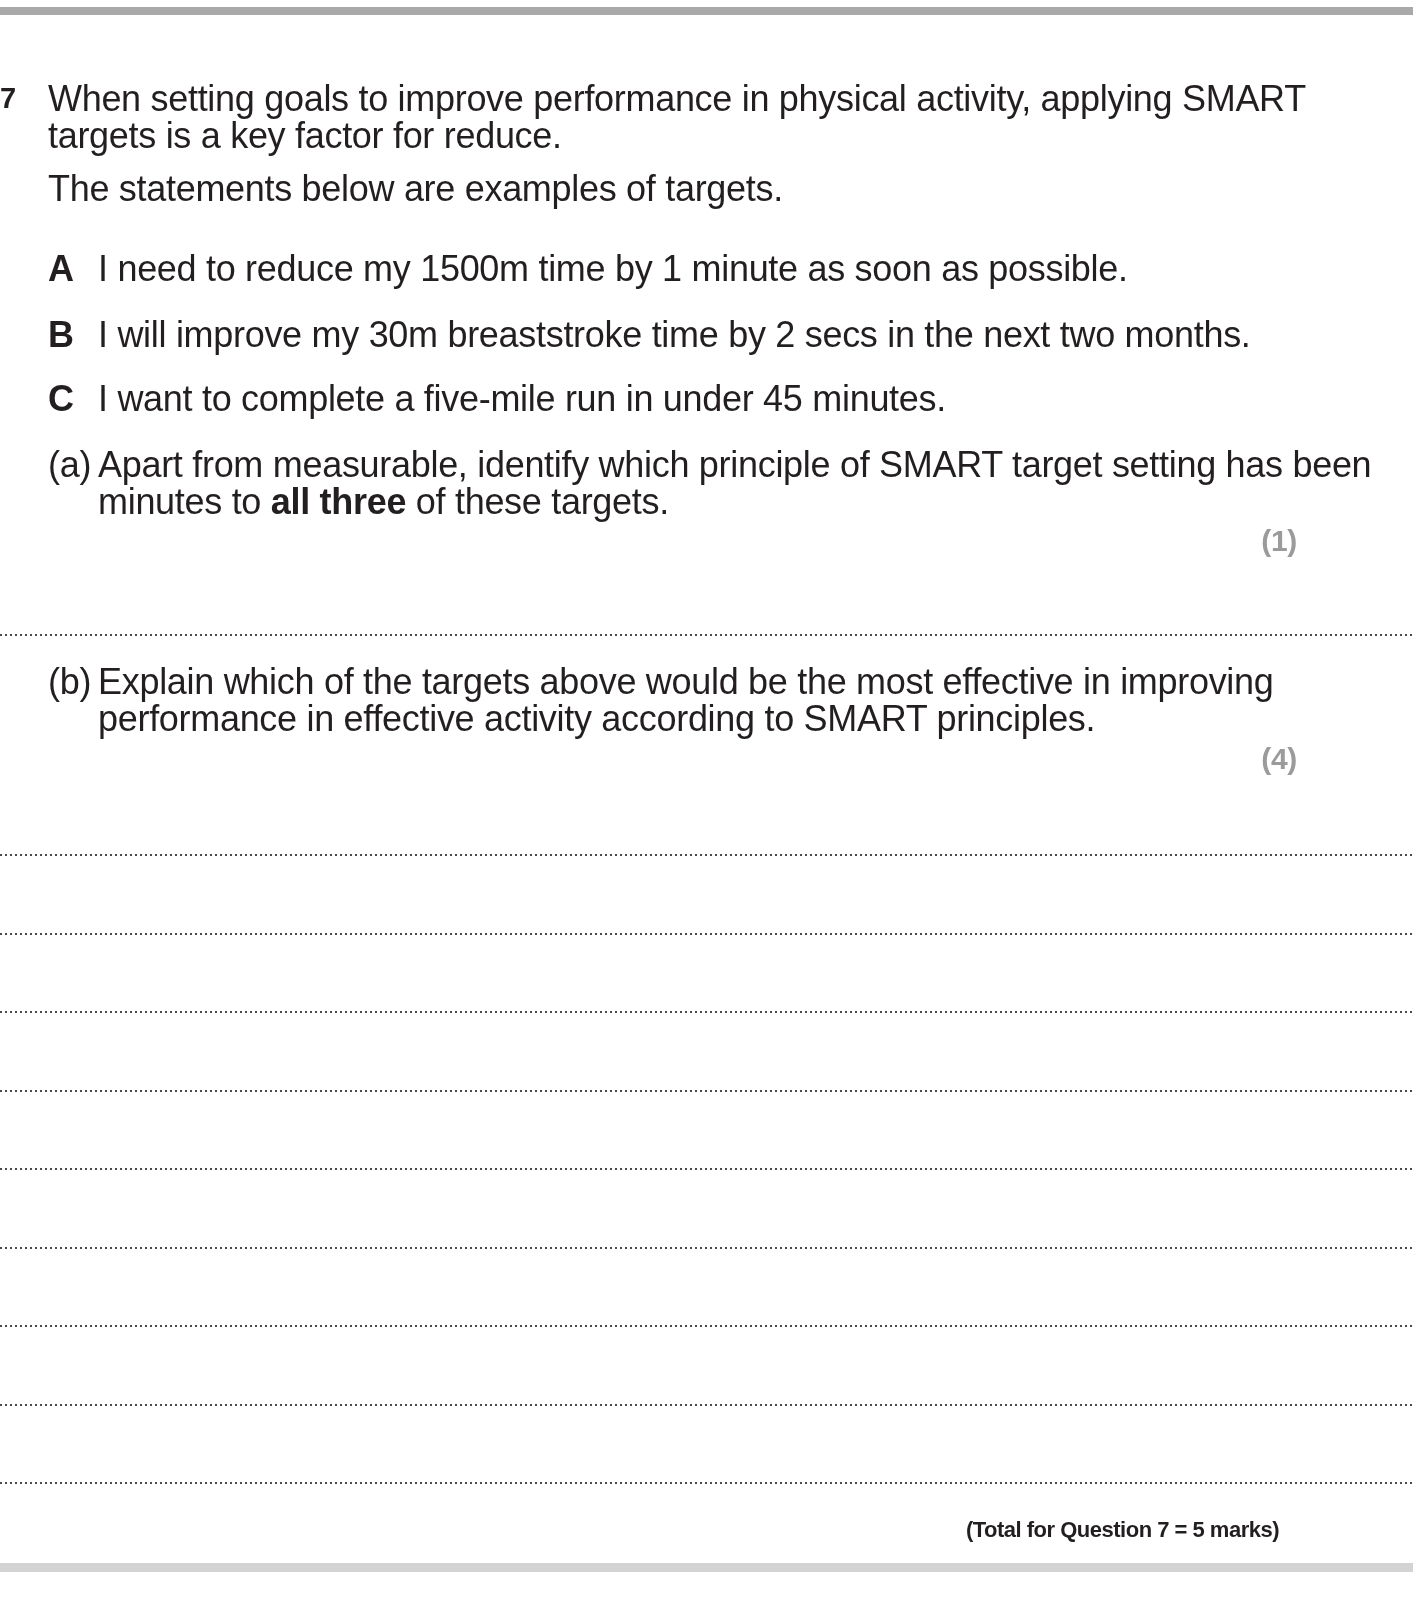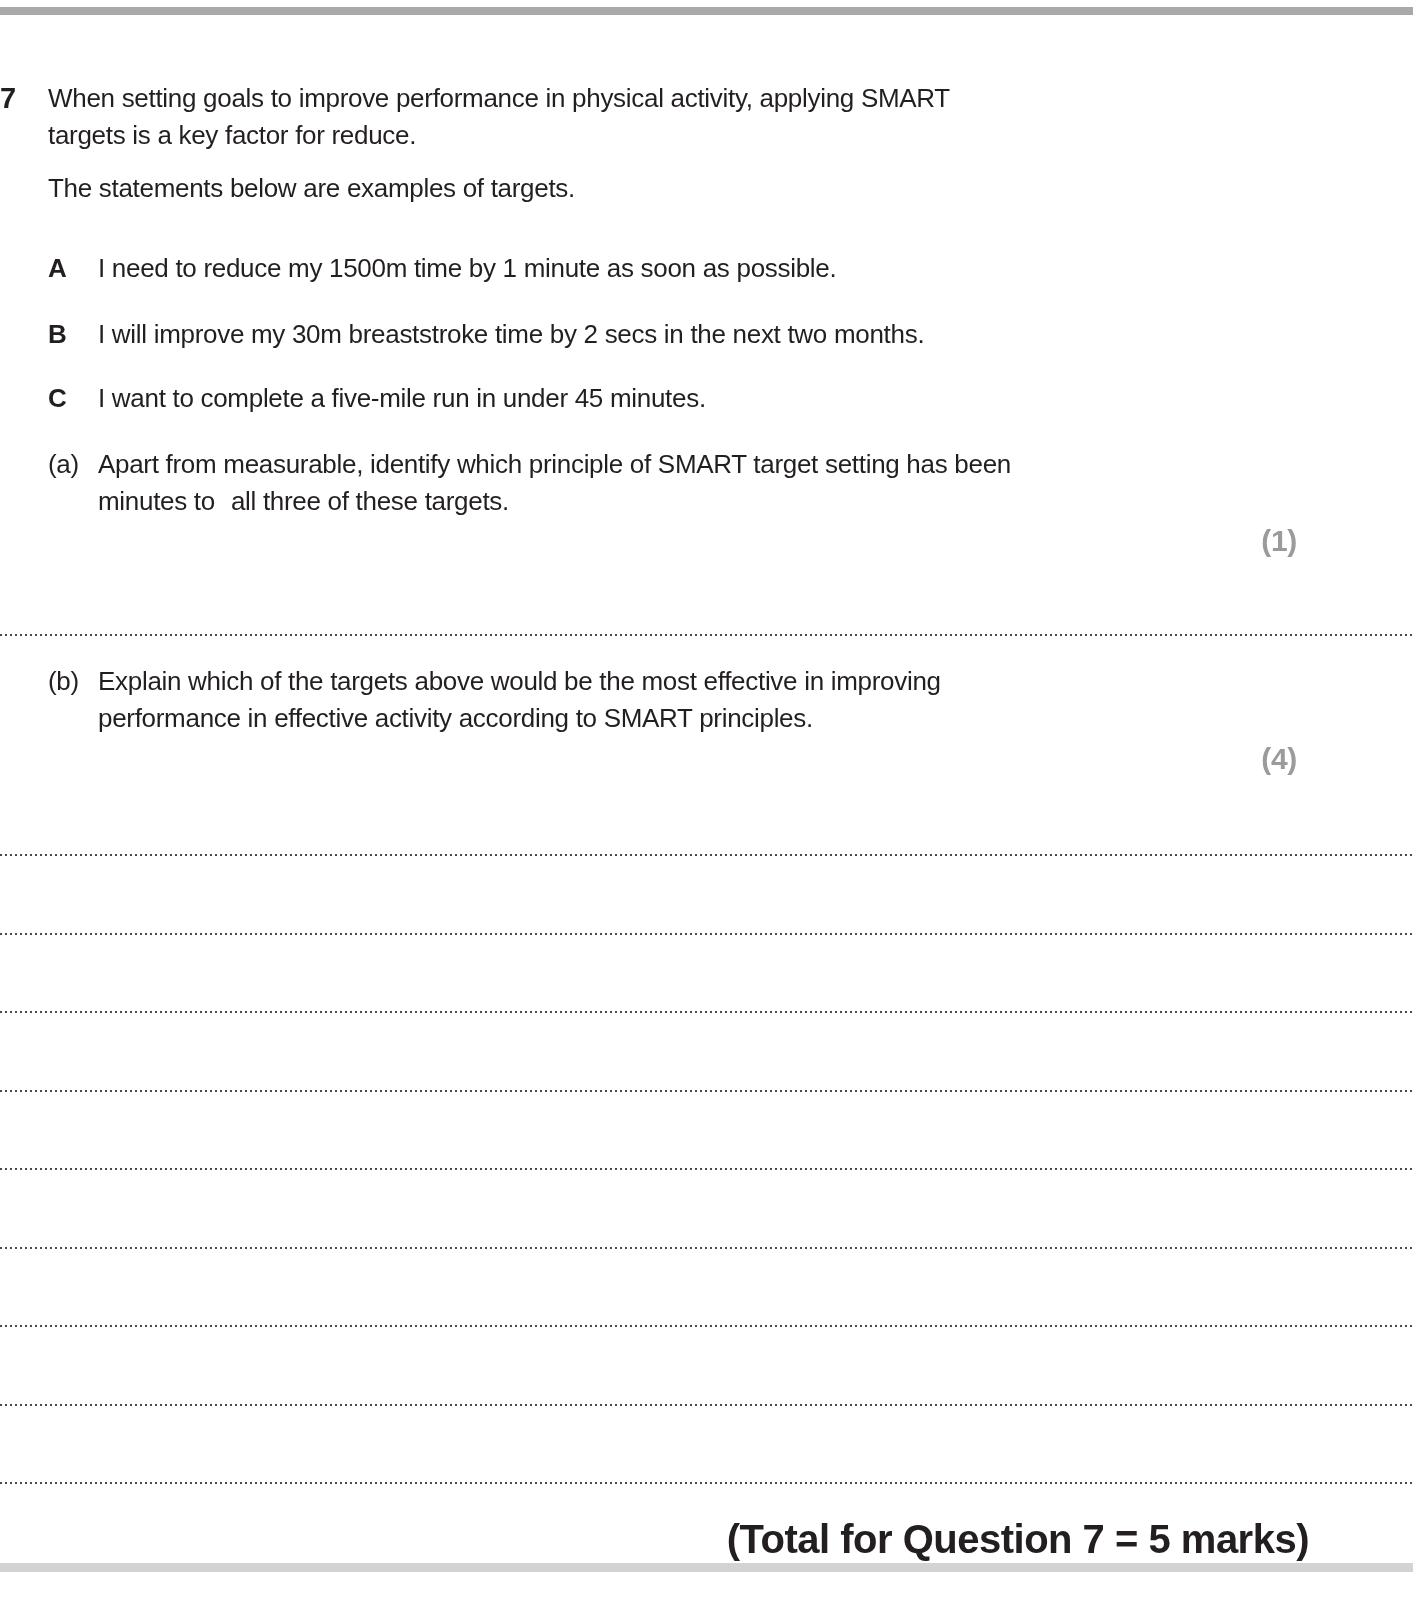--- a/index.html
+++ b/index.html
@@ -9,21 +9,21 @@
     height:1597px;
     background:#ffffff;
     font-family:"Liberation Sans", sans-serif;
     color:var(--text,#231f20);
     overflow:hidden;
     letter-spacing:-0.3px;
   }
   .bar{position:absolute;left:0;width:1413px;}
   .top-bar{top:7px;height:8px;background:var(--top_bar,#a9a9a9);}
   .bottom-bar{top:1563px;height:9px;background:var(--bottom_bar,#d3d3d3);}
-  .body-text{font-size:26px;line-height:37px;}
+  .body-text{font-size:36px;line-height:37px;}
   .qnum{
     position:absolute;left:0px;top:80px;
     font-size:29px;font-weight:bold;line-height:37px;
   }
   .intro{position:absolute;left:48px;top:80px;}
   .statements-intro{position:absolute;left:48px;top:170px;}
   .statement{position:absolute;left:48px;display:flex;}
   .statement .st-label{font-weight:bold;width:50px;flex:0 0 50px;}
   .st-a{top:250px;}
   .st-b{top:316px;}
@@ -40,25 +40,25 @@
   .marks-a{top:524px;}
   .marks-b{top:742px;}
   .dotline{
     position:absolute;left:0;width:1413px;height:3px;
     background-image:repeating-linear-gradient(to right,var(--dotted_line,#4a4a4a) 0px,var(--dotted_line,#4a4a4a) 2px,transparent 2px,transparent 5px);
     background-repeat:repeat-x;
     background-size:5px 2px;
     background-position:0 1px;
   }
   .total{
-    position:absolute;right:104px;top:1517px;
-    font-size:40px;font-weight:bold;
+    position:absolute;right:134px;top:1517px;
+    font-size:22px;font-weight:bold;
     letter-spacing:-0.5px;
   }
-  b{font-weight:normal;margin-left:9px;}
+  b{font-weight:bold;}
 </style>
 </head>
 <body>
 
 <div class="page">
 
   <div class="bar top-bar"></div>
 
   <div class="qnum">7</div>
 

